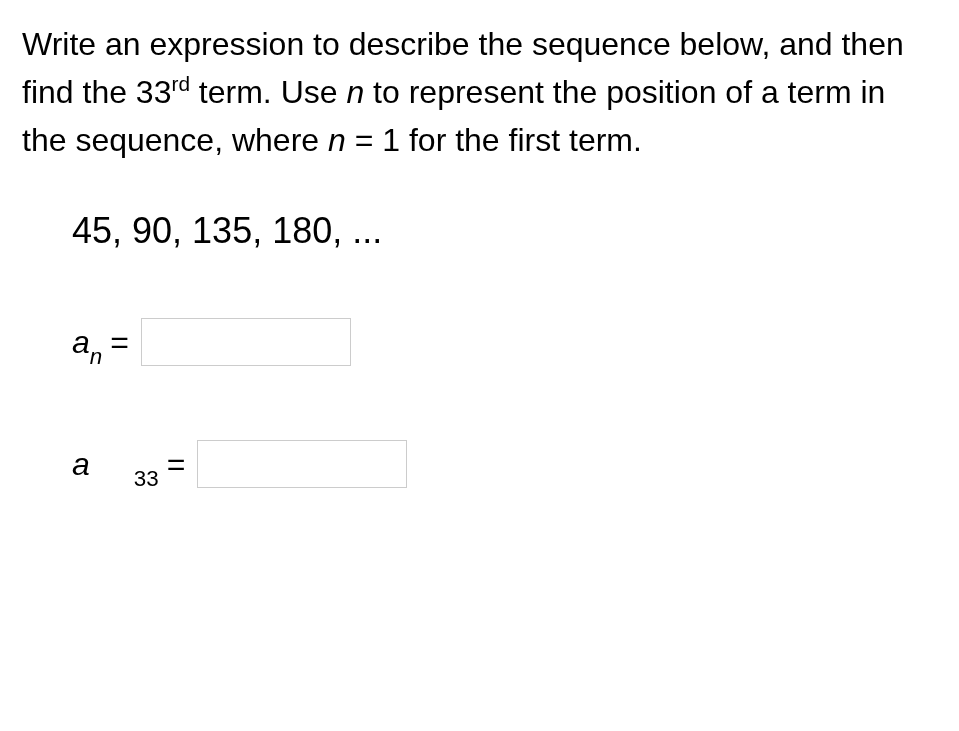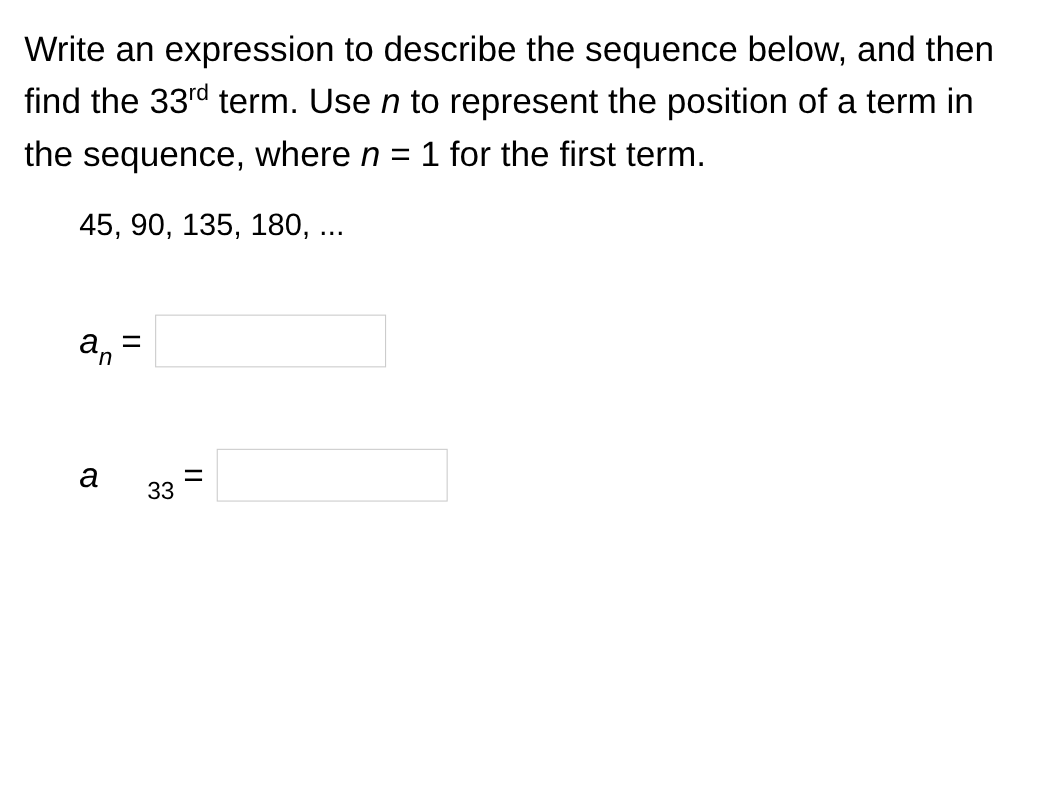--- a/index.html
+++ b/index.html
@@ -10,34 +10,34 @@
     body {
       font-family: Verdana, Geneva, sans-serif;
       font-size: 32px;
       color: #000;
       background: #fff;
       padding: 20px 22px;
       width: 959px;
       line-height: 1.5;
     }
     .question-text {
-      margin-bottom: 20px;
+      margin-bottom: 40px;
     }
     .italic {
       font-style: italic;
     }
     sup {
       font-size: 0.65em;
       vertical-align: super;
       line-height: 0;
     }
     .sequence {
       margin-left: 50px;
       margin-bottom: 60px;
-      font-size: 28px;
+      font-size: 36px;
     }
     .answer-row {
       margin-left: 50px;
       margin-bottom: 70px;
       display: flex;
       font-size: 32px;
     }
     .var-label {
       font-style: italic;
       font-family: Verdana, Geneva, sans-serif;

